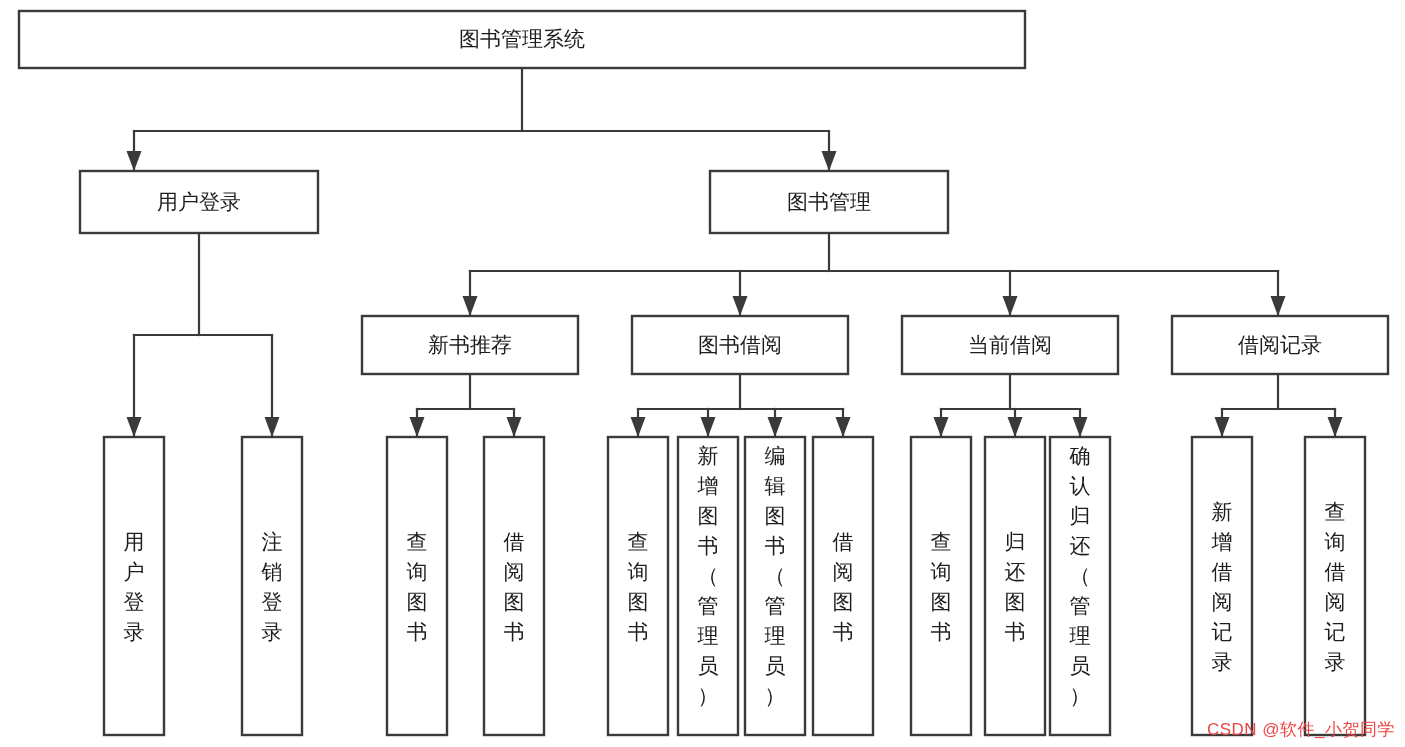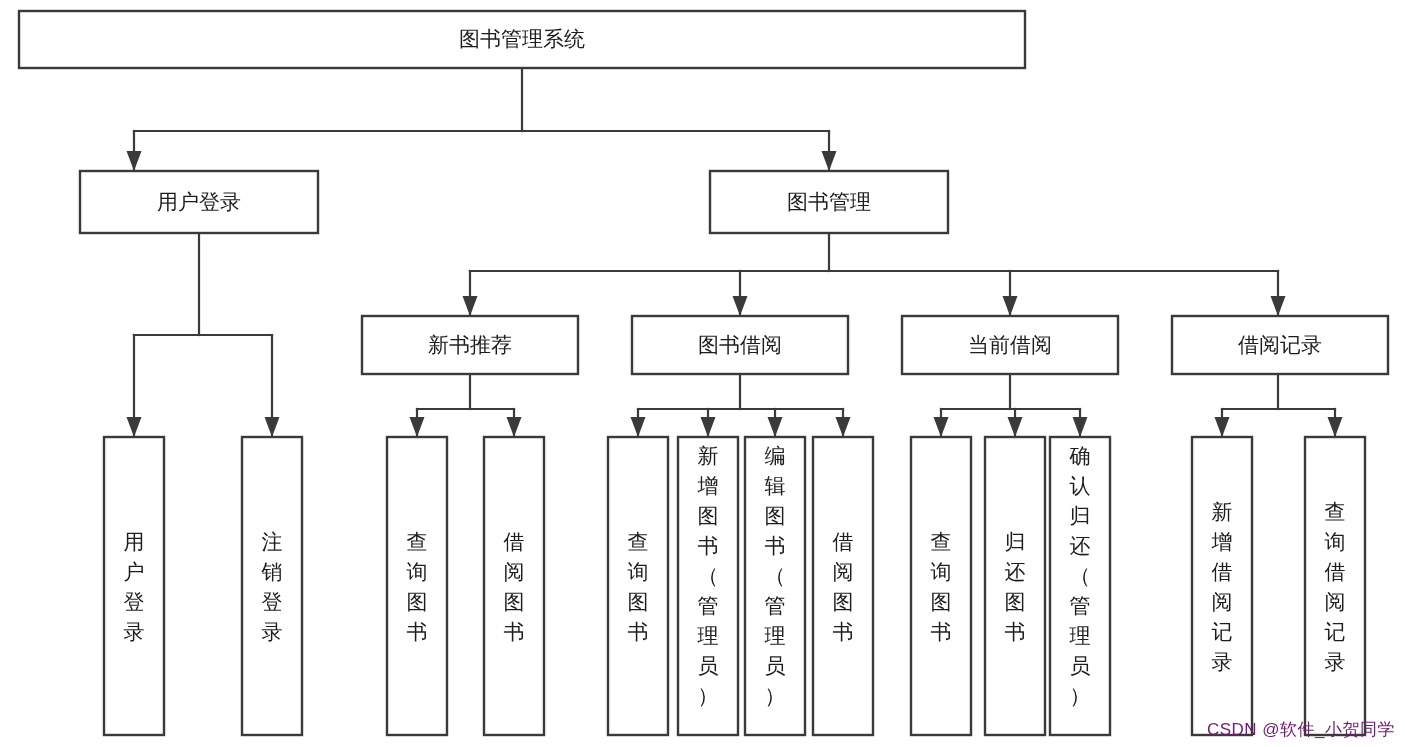--- a/index.html
+++ b/index.html
@@ -54,21 +54,21 @@
     font-size: 21px;
     fill: #1d1d1d;
     text-anchor: middle;
   }
   .watermark {
     position: absolute;
     right: 10px;
     bottom: 6px;
     font-family: "Liberation Sans", "DejaVu Sans", sans-serif;
     font-size: 17px;
-    color: #701a75;
+    color: #ef4444;
     white-space: nowrap;
     letter-spacing: 0.5px;
     pointer-events: none;
   }
 </style>
 </head>
 <body>
 
 <div id="diagram-root">
   <svg id="flowchart" viewBox="0 0 1405 747" xmlns="http://www.w3.org/2000/svg">

